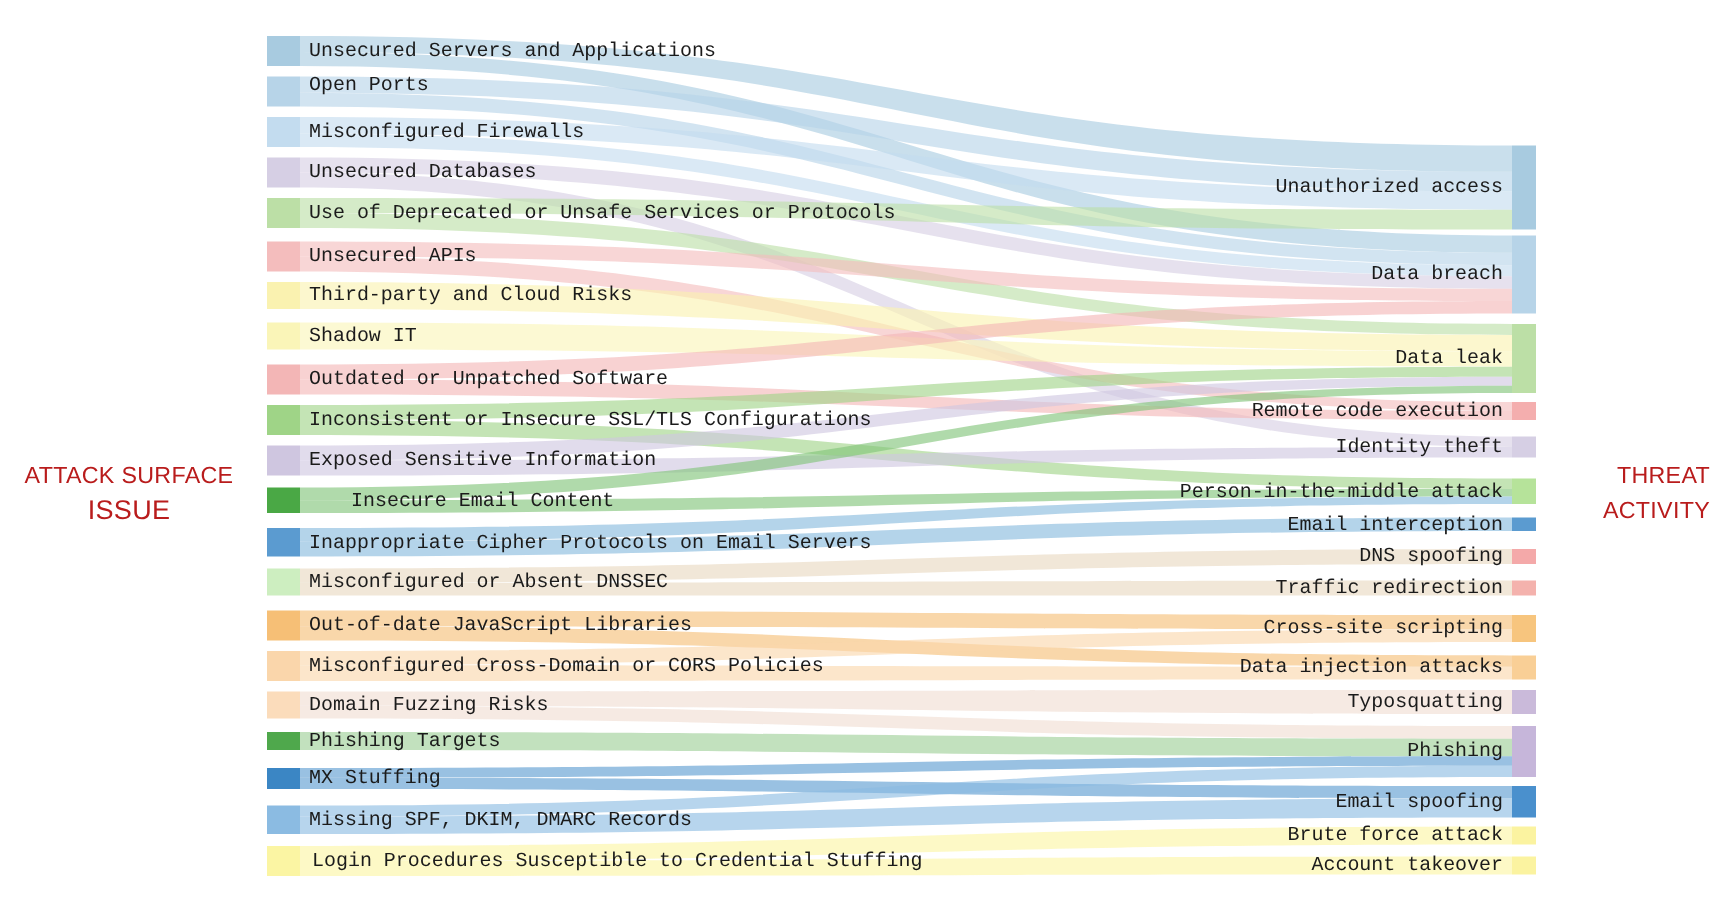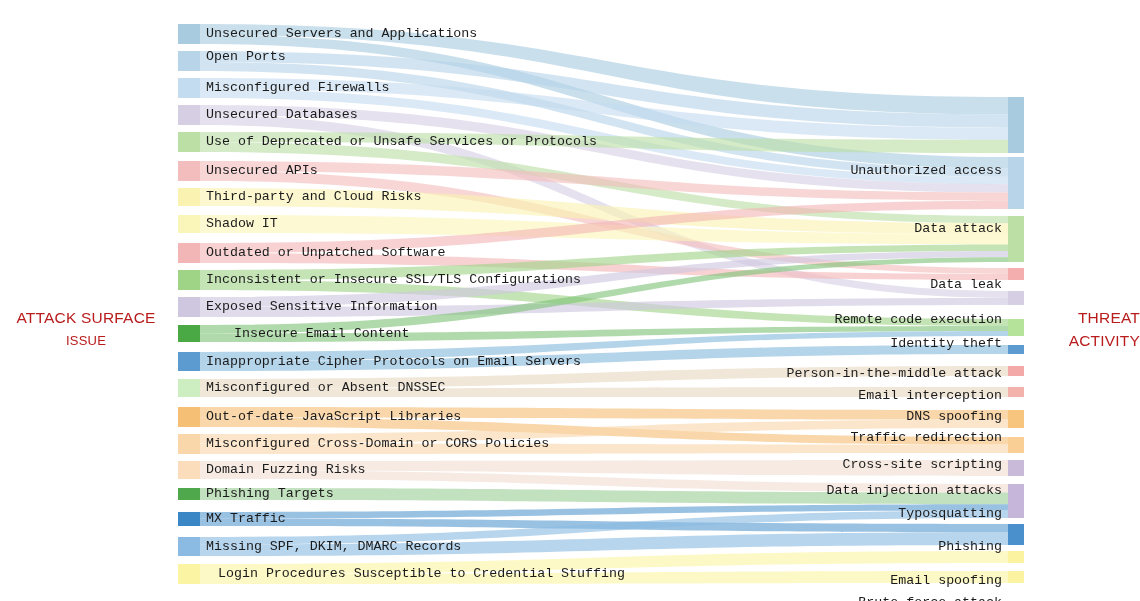--- a/index.html
+++ b/index.html
@@ -25,35 +25,35 @@
     position: absolute;
     text-align: center;
     color: #b91c1c;
     font-size: 15.5px;
     letter-spacing: 0.2px;
     line-height: 23px;
     font-family: "Liberation Sans", sans-serif;
     user-select: none;
   }
   .axis-title .ln { display: block; white-space: nowrap; }
-  .axis-title .sc { font-size: 13px; }
+  .axis-title .sc { font-size: 18px; }
   #left-axis-title { left: 0px; top: 306px; width: 172px; }
   #right-axis-title { left: 1036px; top: 306px; width: 104px; text-align: right; }
 
   .node-label {
     position: absolute;
     font-size: 13.3px;
     color: #1b1b1b;
     white-space: nowrap;
     line-height: 14px;
     user-select: none;
     font-family: Liberation Mono, monospace;
   }
   .label-left { text-align: left; }
-  .label-right { text-align: left; margin-top: 46px; }
+  .label-right { text-align: left; }
 </style>
 </head>
 <body>
 
 <div id="stage">
 
   <svg id="sankey-svg" viewBox="0 0 1140 601" preserveAspectRatio="none" aria-hidden="true">
     <g id="links-layer">
         <path d="M200,24C604,24 604,97 1008,97L1008,114.56862745098039C604,114.56862745098039 604,34.666666666666664 200,34.666666666666664Z" fill="#a8cbe0" fill-opacity="0.62" stroke="none"></path>
         <path d="M200,34.666666666666664C604,34.666666666666664 604,157 1008,157L1008,168.55555555555554C604,168.55555555555554 604,44 200,44Z" fill="#a8cbe0" fill-opacity="0.62" stroke="none"></path>
@@ -158,27 +158,27 @@
       <div class="node-label label-left" style="left: 206px; top: 246px;">Outdated or Unpatched Software</div>
       <div class="node-label label-left" style="left: 206px; top: 273px;">Inconsistent or Insecure SSL/TLS Configurations</div>
       <div class="node-label label-left" style="left: 206px; top: 300px;">Exposed Sensitive Information</div>
       <div class="node-label label-left" style="left: 206px; top: 326.5px; margin-left: 28px;">Insecure Email Content</div>
       <div class="node-label label-left" style="left: 206px; top: 354.5px;">Inappropriate Cipher Protocols on Email Servers</div>
       <div class="node-label label-left" style="left: 206px; top: 381px;">Misconfigured or Absent DNSSEC</div>
       <div class="node-label label-left" style="left: 206px; top: 410px;">Out-of-date JavaScript Libraries</div>
       <div class="node-label label-left" style="left: 206px; top: 437px;">Misconfigured Cross-Domain or CORS Policies</div>
       <div class="node-label label-left" style="left: 206px; top: 463px;">Domain Fuzzing Risks</div>
       <div class="node-label label-left" style="left: 206px; top: 487px;">Phishing Targets</div>
-      <div class="node-label label-left" style="left: 206px; top: 512px;">MX Traffic</div>
+      <div class="node-label label-left" style="left: 206px; top: 512px;">MX Stuffing</div>
       <div class="node-label label-left" style="left: 206px; top: 539.5px;">Missing SPF, DKIM, DMARC Records</div>
-      <div class="node-label label-left" style="left: 218px; top: 567px; text-align: right;">Login Procedures Susceptible to Credential Stuffing</div>
+      <div class="node-label label-left" style="left: 208px; top: 567px; text-align: right;">Login Procedures Susceptible to Credential Stuffing</div>
     </div>
   <div id="right-labels">
       <div class="node-label label-right" style="right: 138px; top: 118px;">Unauthorized access</div>
-      <div class="node-label label-right" style="right: 138px; top: 176px;">Data attack</div>
+      <div class="node-label label-right" style="right: 138px; top: 176px;">Data breach</div>
       <div class="node-label label-right" style="right: 138px; top: 232px;">Data leak</div>
       <div class="node-label label-right" style="right: 138px; top: 267px;">Remote code execution</div>
       <div class="node-label label-right" style="right: 138px; top: 291px;">Identity theft</div>
       <div class="node-label label-right" style="right: 138px; top: 320.5px;">Person-in-the-middle attack</div>
       <div class="node-label label-right" style="right: 138px; top: 342.5px;">Email interception</div>
       <div class="node-label label-right" style="right: 138px; top: 364px;">DNS spoofing</div>
       <div class="node-label label-right" style="right: 138px; top: 385px;">Traffic redirection</div>
       <div class="node-label label-right" style="right: 138px; top: 412px;">Cross-site scripting</div>
       <div class="node-label label-right" style="right: 138px; top: 438px;">Data injection attacks</div>
       <div class="node-label label-right" style="right: 138px; top: 461px;">Typosquatting</div>

